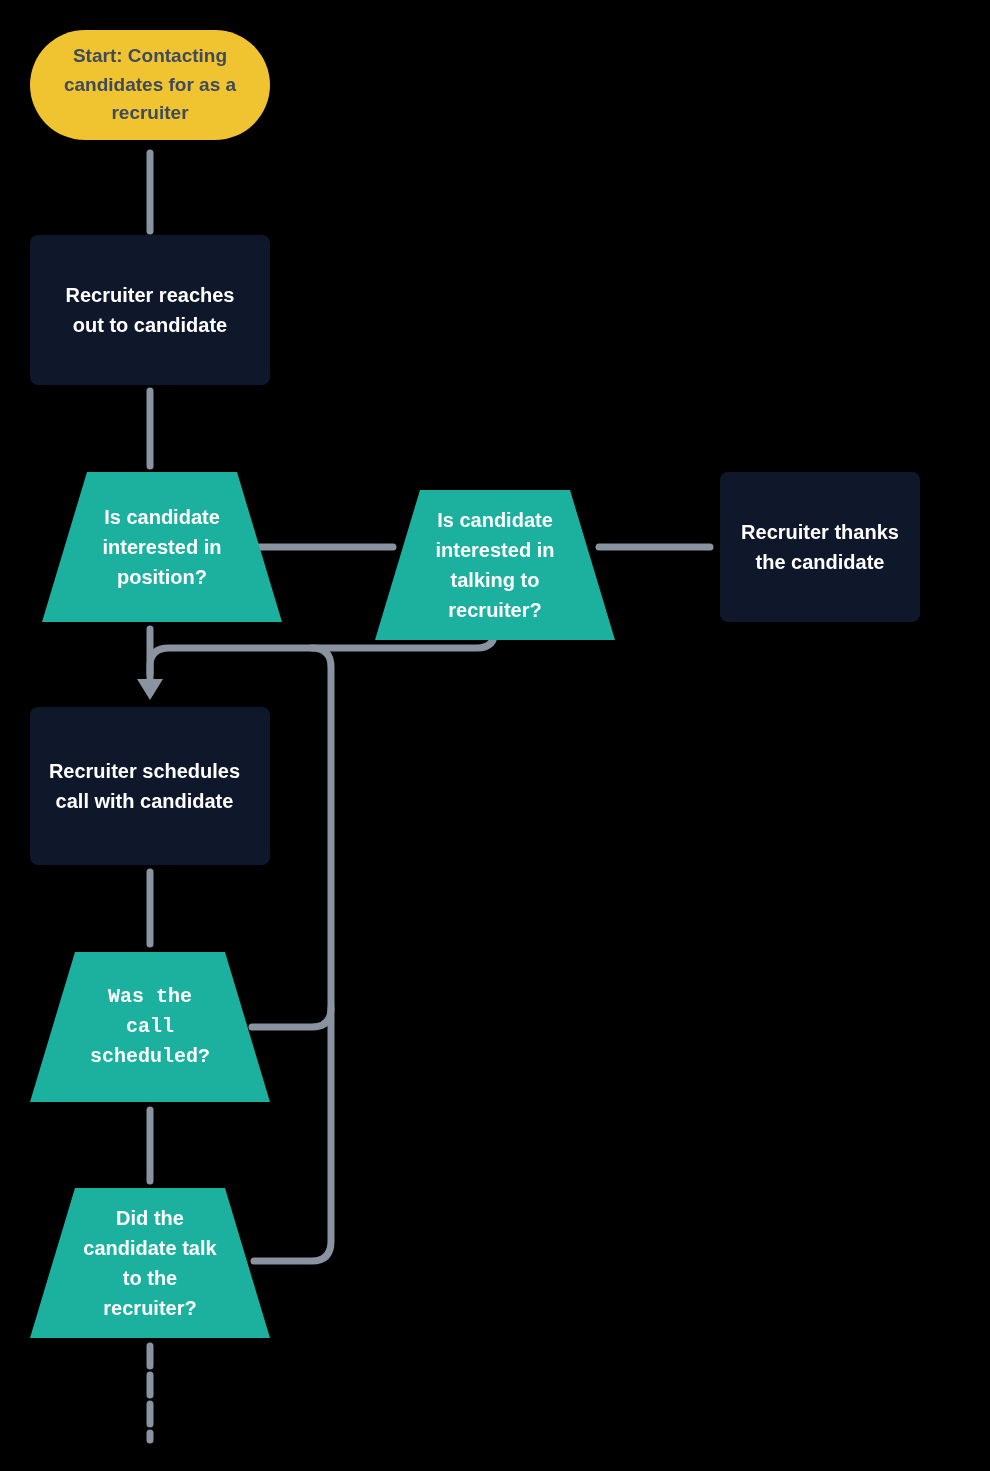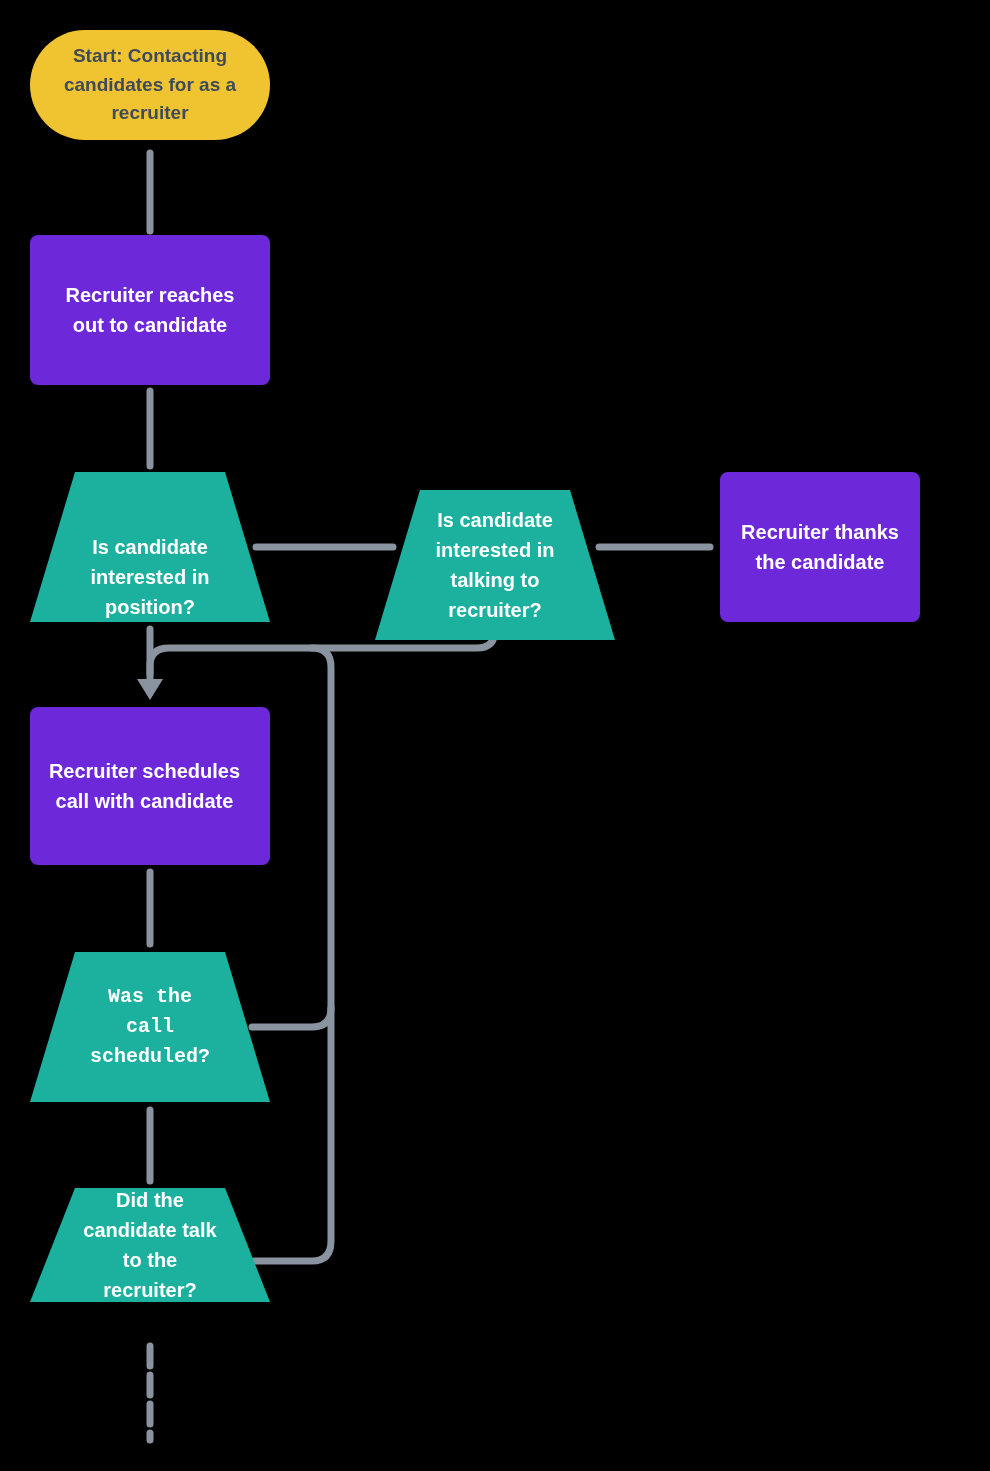--- a/index.html
+++ b/index.html
@@ -45,21 +45,21 @@
     box-sizing: border-box;
   }
   .node-start {
     background: #f0c330;
     color: #3f4a5a;
     border-radius: 59px;
     font-size: 19px;
     padding: 0 20px;
   }
   .node-process {
-    background: #6d28d9;
+    background: #0f172a;
     border-radius: 8px;
     padding: 0 18px;
   }
   .node-decision {
     background: #1bb19e;
     clip-path: polygon(18.75% 0%, 81.25% 0%, 100% 100%, 0% 100%);
     padding: 0 50px;
   }
 </style>
 </head>
@@ -94,37 +94,37 @@
   </svg>
 
   <div class="node node-start" style="left:30px; top:30px; width:240px; height:110px;">
     <span>Start: Contacting candidates for as a recruiter</span>
   </div>
 
   <div class="node node-process" style="left:30px; top:235px; width:240px; height:150px;">
     <span>Recruiter reaches out to candidate</span>
   </div>
 
-  <div class="node node-decision" style="left:30px; top:472px; width:240px; height:150px;align-items:flex-end;">
+  <div class="node node-decision" style="left:42px; top:472px; width:240px; height:150px;">
     <span>Is candidate interested in position?</span>
   </div>
 
   <div class="node node-decision" style="left:375px; top:472px; width:240px; height:150px;margin-top:18px;">
     <span>Is candidate interested in talking to recruiter?</span>
   </div>
 
   <div class="node node-process" style="left:720px; top:472px; width:200px; height:150px;">
     <span>Recruiter thanks the candidate</span>
   </div>
 
   <div class="node node-process" style="left:30px; top:707px; width:240px; height:158px;padding-left:7px;">
     <span>Recruiter schedules call with candidate</span>
   </div>
 
   <div class="node node-decision" style="left:30px; top:952px; width:240px; height:150px;font-family:Liberation Mono, monospace;">
     <span>Was the call scheduled?</span>
   </div>
 
-  <div class="node node-decision" style="left:30px; top:1188px; width:240px; height:114px;">
+  <div class="node node-decision" style="left:30px; top:1188px; width:240px; height:150px;">
     <span>Did the candidate talk to the recruiter?</span>
   </div>
 
 </div>
 
 </body></html>

